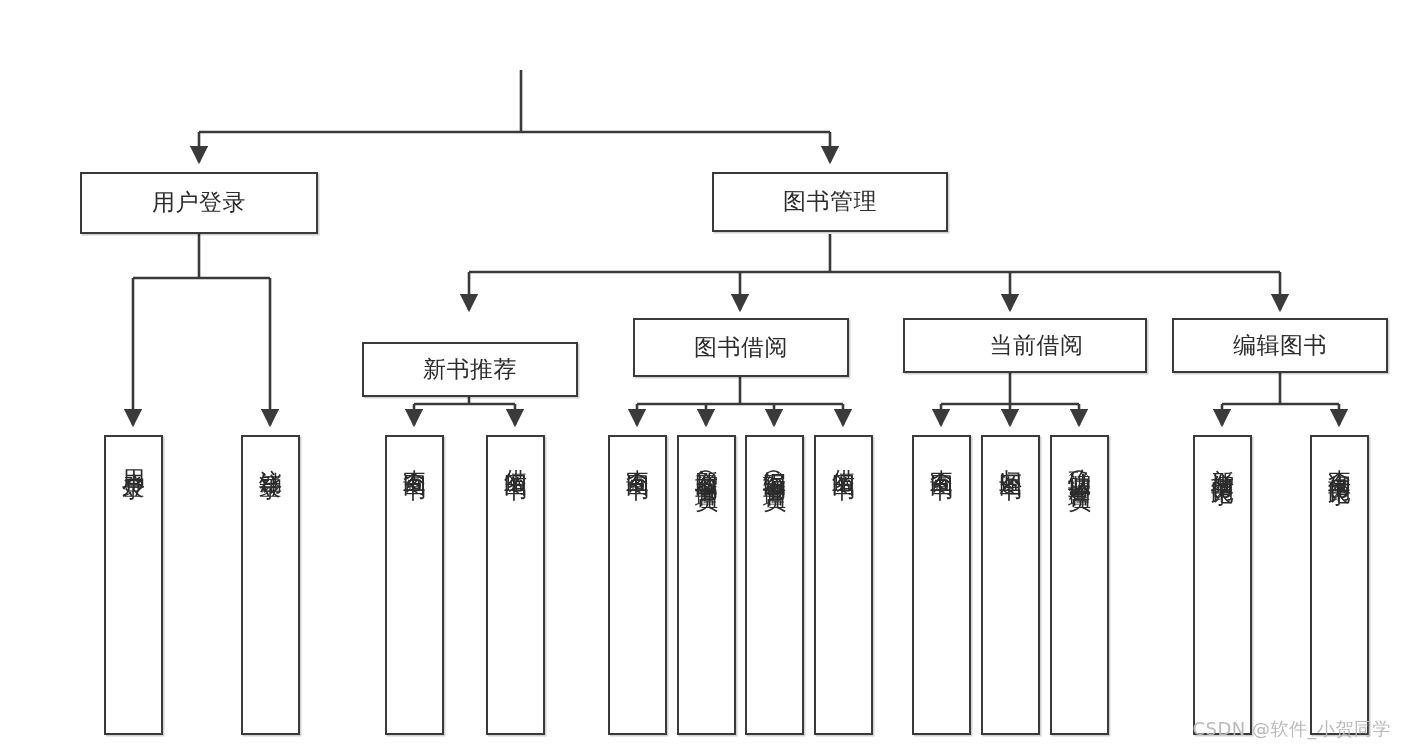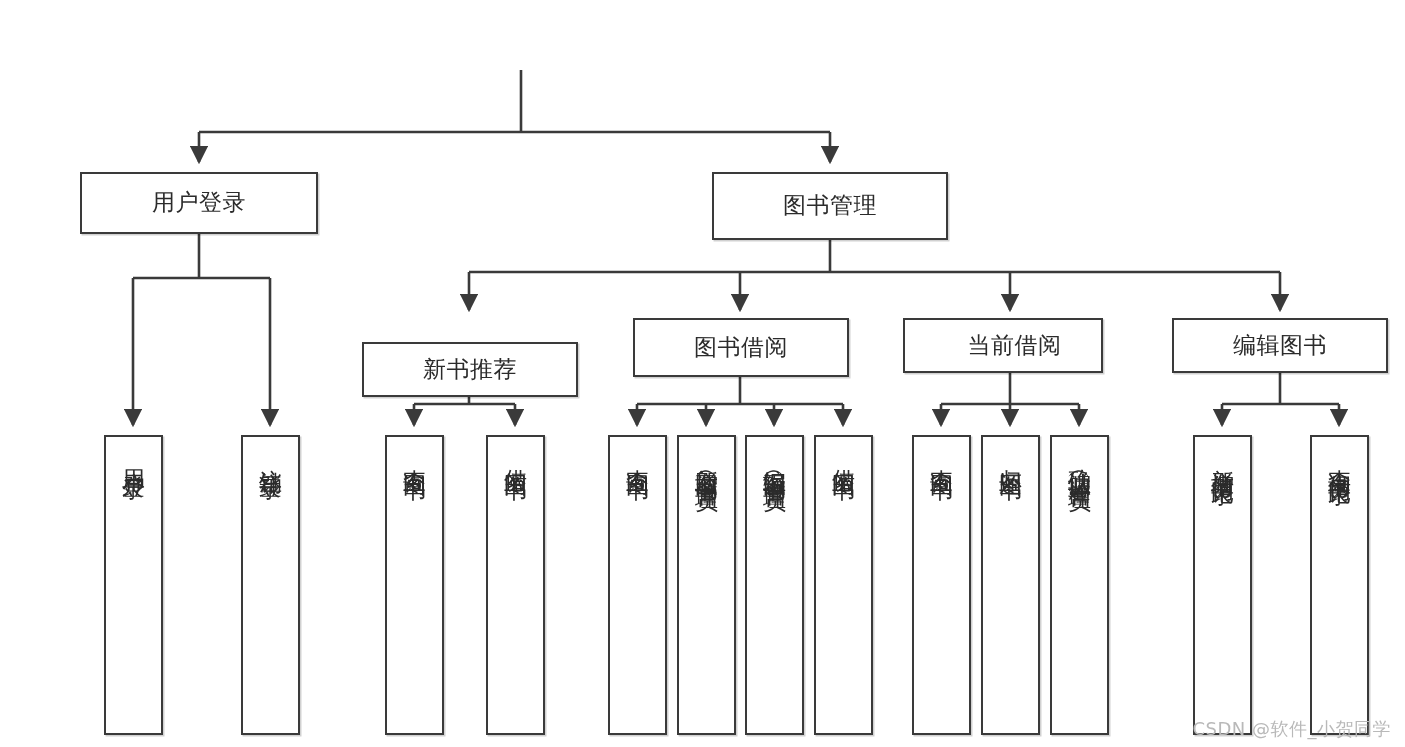--- a/index.html
+++ b/index.html
@@ -127,31 +127,31 @@
       <path d="M 1222 404 L 1339 404"></path>
       <path d="M 1222 404 L 1222 425" marker-end="url(#arrow)"></path>
       <path d="M 1339 404 L 1339 425" marker-end="url(#arrow)"></path>
     </g>
   </svg>
 
 
   <div class="node horiz" style="left:80px; top:172px; width:238px; height:62px;">
     <span class="label">用户登录</span>
   </div>
-  <div class="node horiz" style="left:712px; top:172px; width:236px; height:68px;">
+  <div class="node horiz" style="left:712px; top:172px; width:236px; height:60px;">
     <span class="label">图书管理</span>
   </div>
 
   <div class="node horiz" style="left:362px; top:318px; width:216px; height:55px;margin-top:24px;">
     <span class="label">新书推荐</span>
   </div>
   <div class="node horiz" style="left:633px; top:318px; width:216px; height:59px;">
     <span class="label">图书借阅</span>
   </div>
-  <div class="node horiz" style="left:903px; top:318px; width:200px; height:55px;padding-left:23px;">
+  <div class="node horiz" style="left:903px; top:318px; width:244px; height:55px;padding-left:23px;">
     <span class="label">当前借阅</span>
   </div>
   <div class="node horiz" style="left:1172px; top:318px; width:216px; height:55px;">
     <span class="label">编辑图书</span>
   </div>
 
   <div class="node vert" style="left:104px; top:435px; width:59px; height:300px;">
     <span class="label">用户登录</span>
   </div>
   <div class="node vert" style="left:241px; top:435px; width:59px; height:300px;">

